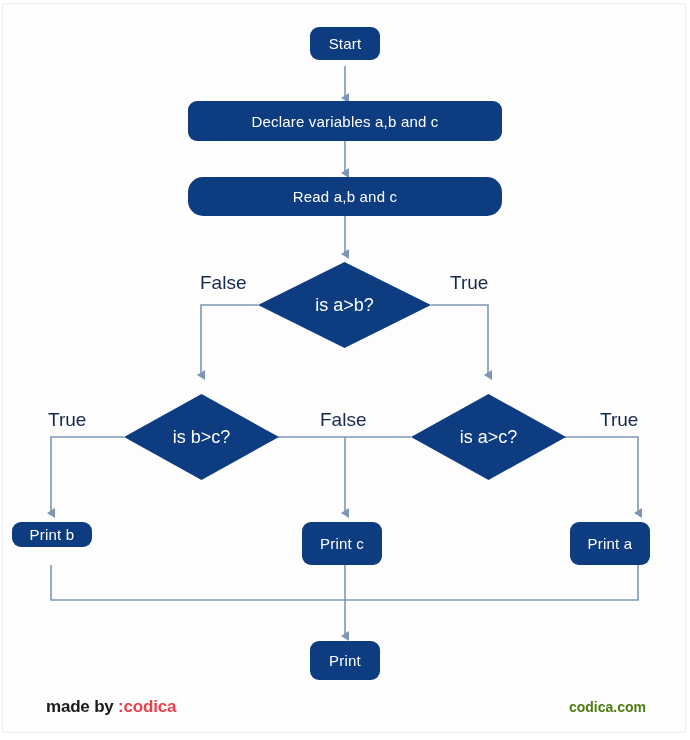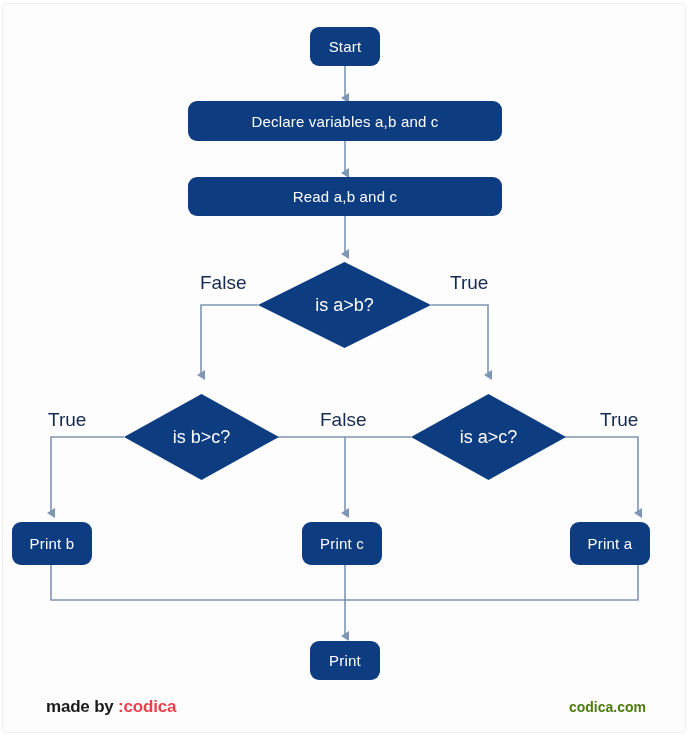--- a/index.html
+++ b/index.html
@@ -154,48 +154,48 @@
       <path d="M565,437 L638,437 L638,513" marker-end="url(#arrow)"></path>
 
       <path d="M51,565 L51,600 L345,600"></path>
 
       <path d="M638,565 L638,600 L345,600"></path>
 
       <path d="M345,565 L345,636" marker-end="url(#arrow)"></path>
     </g>
   </svg>
 
-  <div class="node rounded" style="left:310px; top:27px; width:70px; height:39px;">
+  <div class="node rounded" style="left:310px; top:27px; width:70px; height:33px;">
     <span>Start</span>
   </div>
 
   <div class="node rounded" style="left:188px; top:101px; width:314px; height:40px;">
     <span>Declare variables a,b and c</span>
   </div>
 
-  <div class="node rounded" style="left:188px; top:177px; width:314px; height:39px;">
+  <div class="node rounded" style="left:188px; top:177px; width:314px; height:39px;border-radius:15px;">
     <span>Read a,b and c</span>
   </div>
 
   <div class="diamond-wrap" style="left:258px; top:262px; width:173px; height:86px;">
     <div class="diamond-shape"></div>
     <div class="diamond-label">is a&gt;b?</div>
   </div>
 
   <div class="diamond-wrap" style="left:124px; top:394px; width:155px; height:86px;">
     <div class="diamond-shape"></div>
     <div class="diamond-label">is b&gt;c?</div>
   </div>
 
   <div class="diamond-wrap" style="left:411px; top:394px; width:155px; height:86px;">
     <div class="diamond-shape"></div>
     <div class="diamond-label">is a&gt;c?</div>
   </div>
 
-  <div class="node rounded" style="left:12px; top:522px; width:80px; height:43px;">
+  <div class="node rounded" style="left:12px; top:522px; width:80px; height:25px;">
     <span>Print b</span>
   </div>
 
   <div class="node rounded" style="left:302px; top:522px; width:80px; height:43px;">
     <span>Print c</span>
   </div>
 
   <div class="node rounded" style="left:570px; top:522px; width:80px; height:43px;">
     <span>Print a</span>
   </div>

